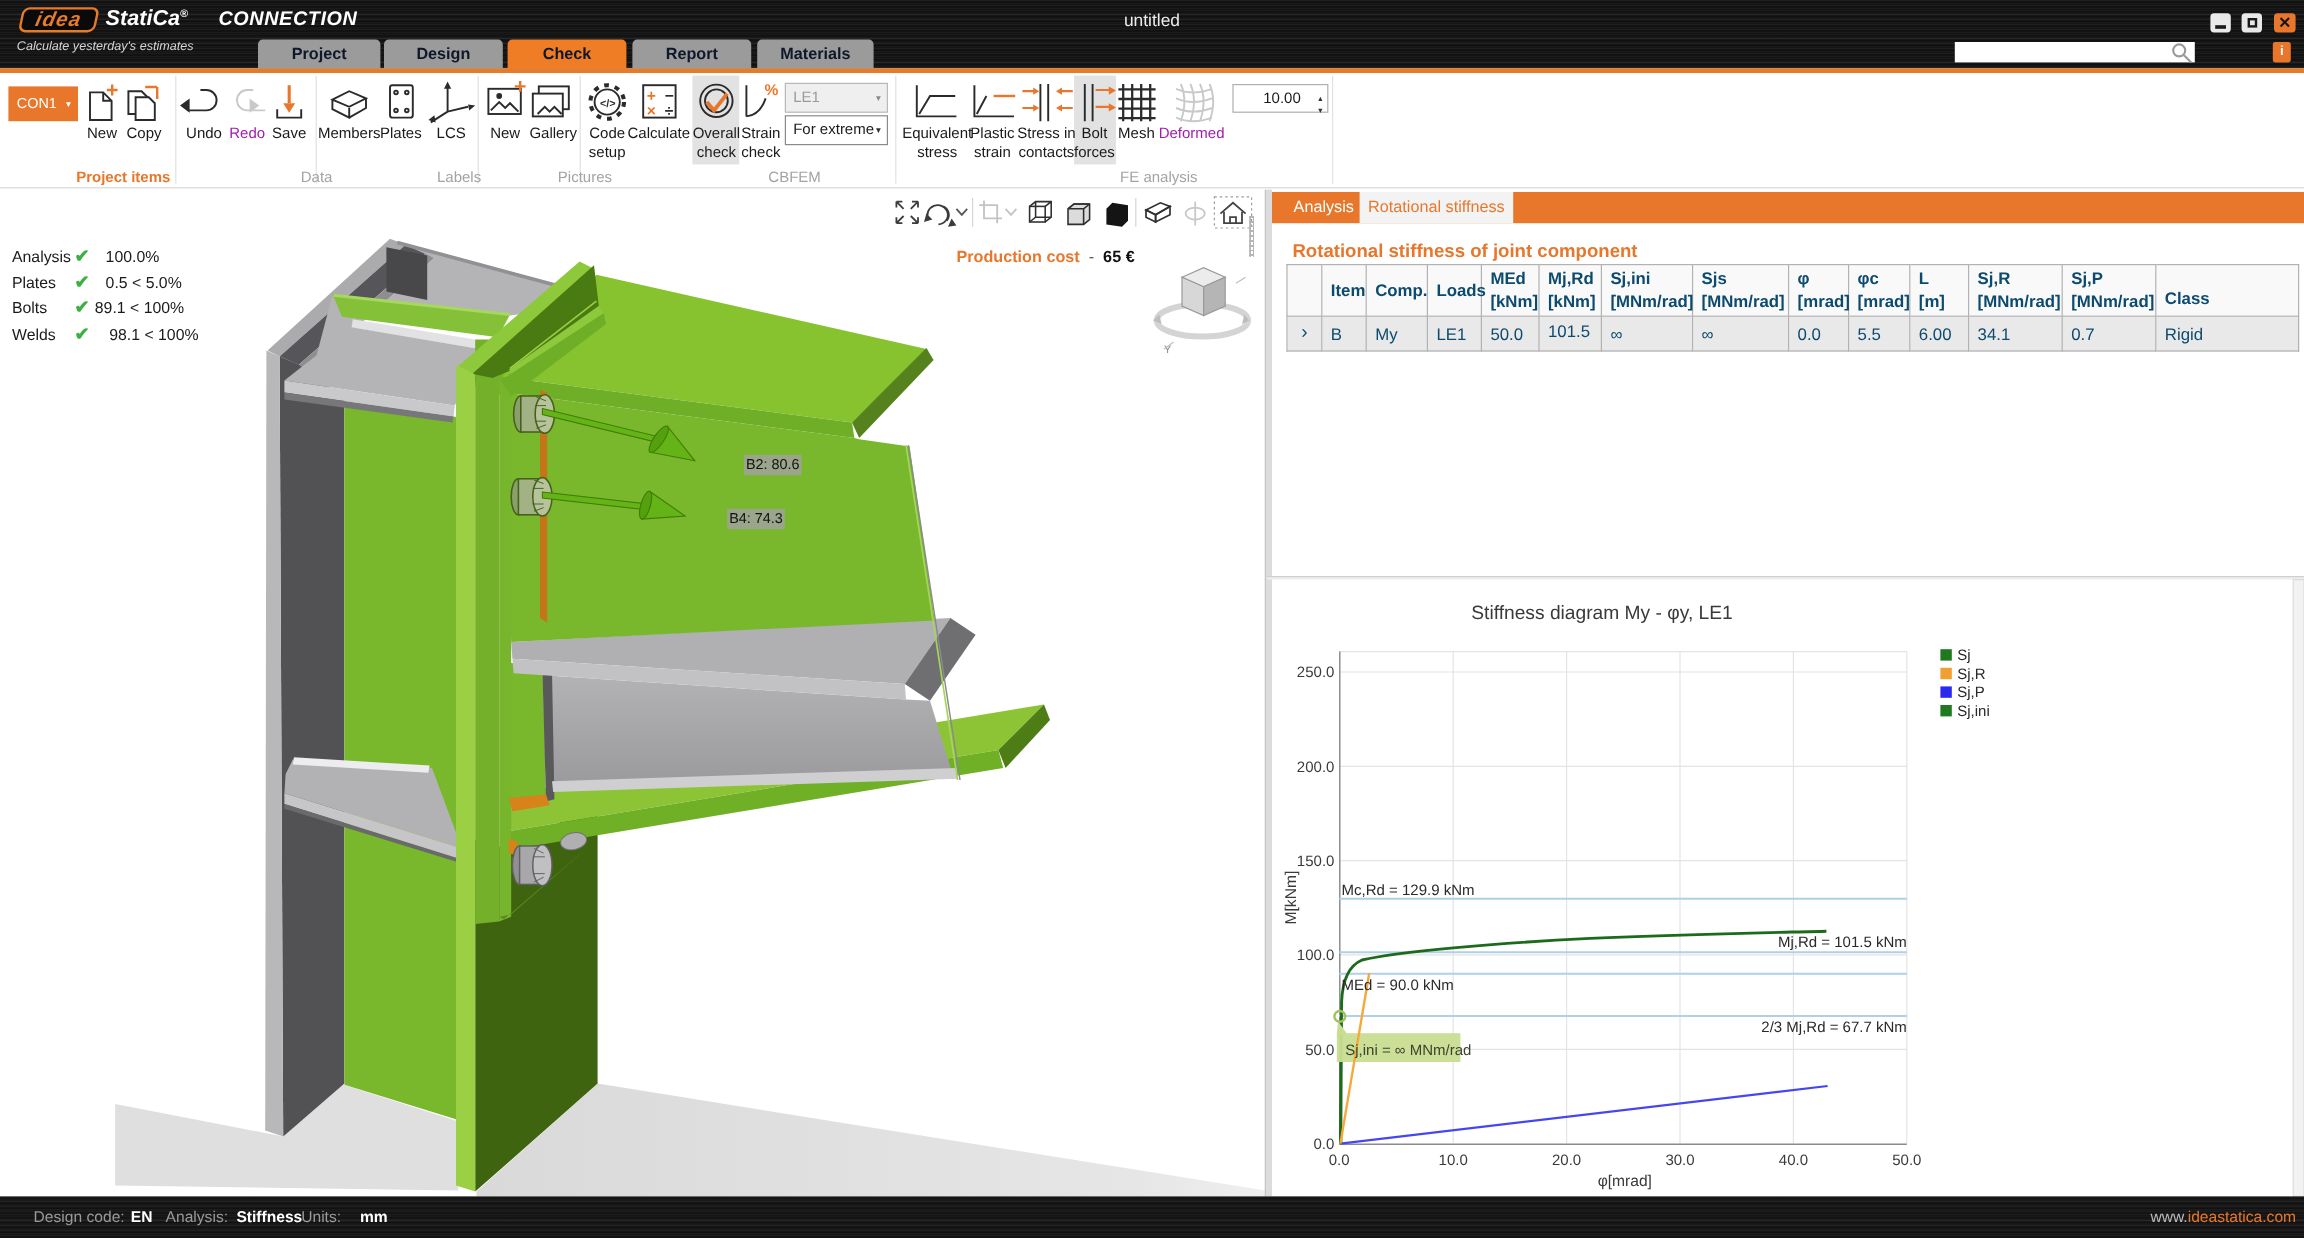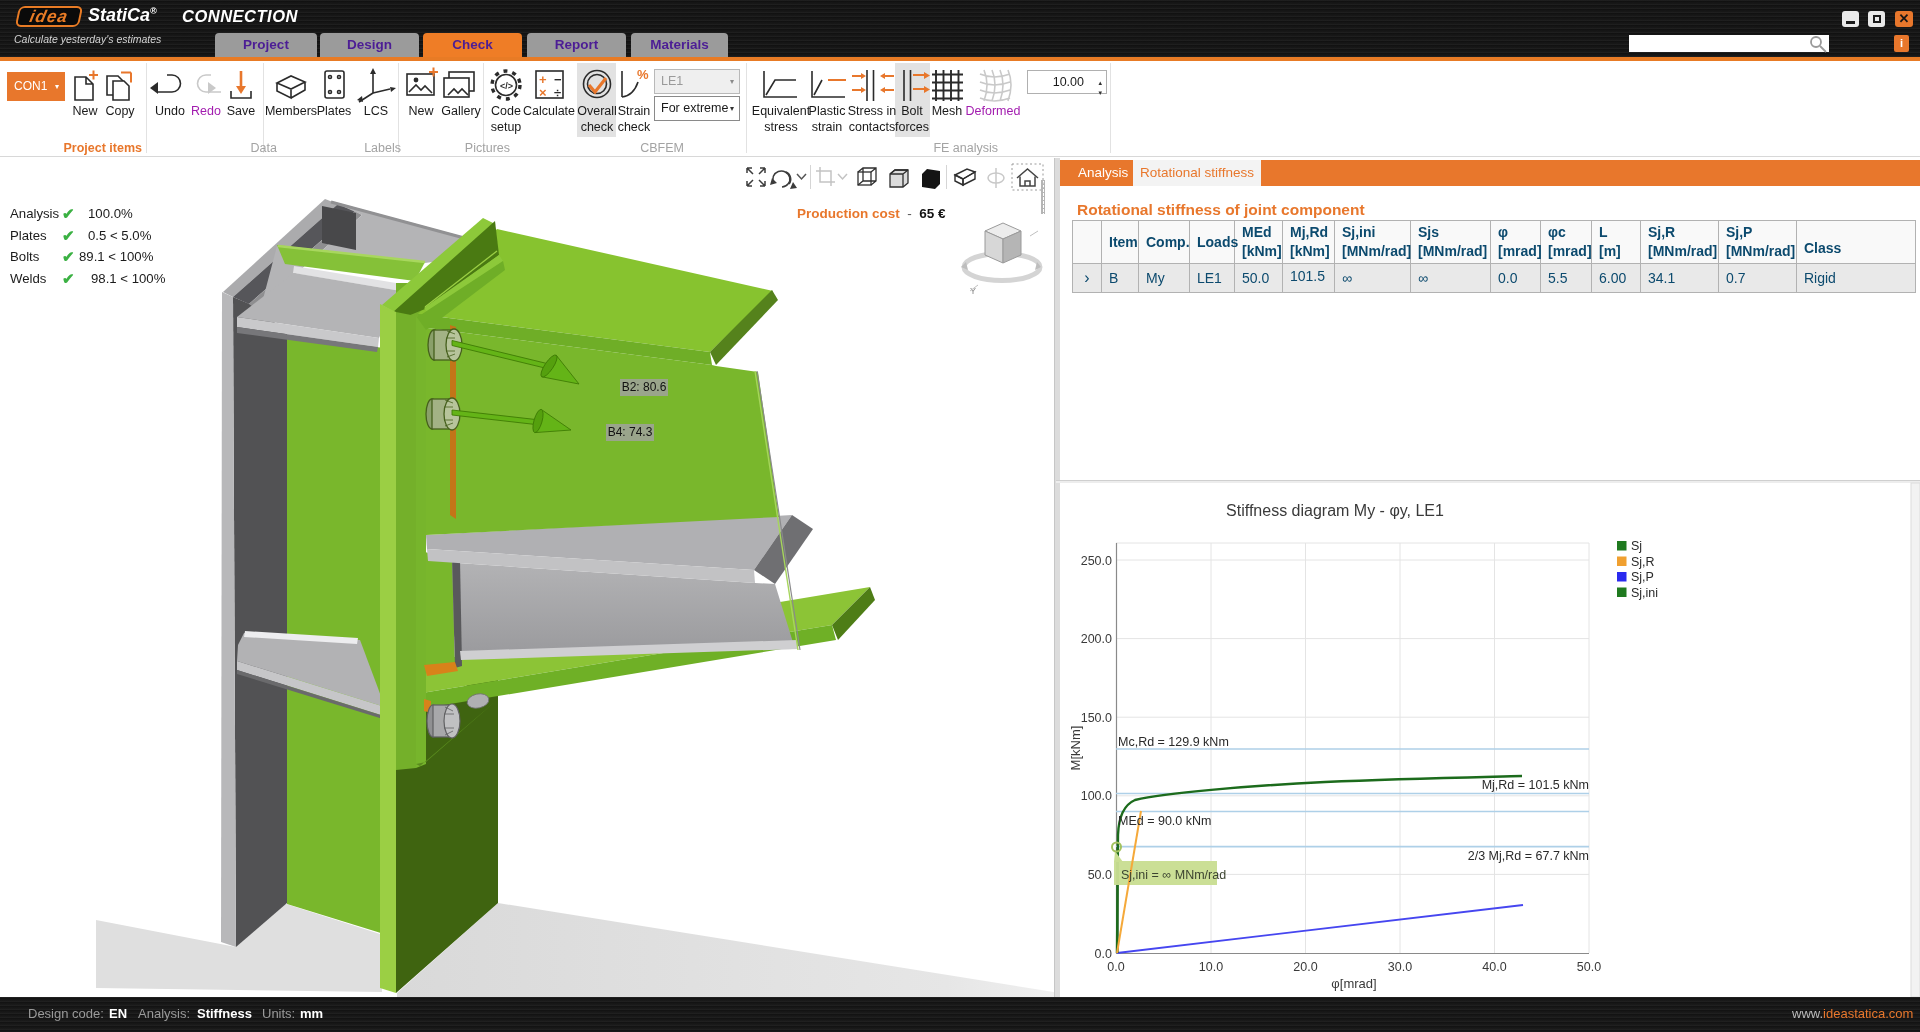--- a/index.html
+++ b/index.html
@@ -3,21 +3,21 @@
 <style>
 *{margin:0;padding:0;box-sizing:border-box}
 body{font-family:"Liberation Sans",sans-serif;}
 #root{position:relative;width:1920px;height:1032px;background:#fff;overflow:hidden;font-family:"Liberation Sans",sans-serif;}
 .abs{position:absolute}
 .titlebar{position:absolute;left:0;top:0;width:1920px;height:57px;
 background:#141414;
 background-image:repeating-linear-gradient(180deg,rgba(90,90,90,.30) 0px,rgba(20,20,20,.0) 1px,rgba(0,0,0,.25) 2px,rgba(60,60,60,.18) 3px,rgba(10,10,10,.05) 4px);}
 .orangeline{position:absolute;left:0;top:57px;width:1920px;height:4px;background:#e87b25}
 .ribbon{position:absolute;left:0;top:61px;width:1920px;height:96px;background:#fff;border-bottom:1px solid #d8d8d8}
-.tab{position:absolute;top:33px;height:24px;background:#9b9b9b;color:#4c1d95;font-weight:bold;font-size:13.5px;text-align:center;line-height:24px;border-radius:4px 4px 0 0}
+.tab{position:absolute;top:33px;height:24px;background:#9b9b9b;color:#0f172a;font-weight:bold;font-size:13.5px;text-align:center;line-height:24px;border-radius:4px 4px 0 0}
 .tab.active{background:#ef7d26}
 .glabel{position:absolute;top:141px;font-size:12.5px;color:#a3a3a3;text-align:right}
 .ilabel{position:absolute;font-size:12.5px;color:#1a1a1a;text-align:center;line-height:15.5px}
 .ilabel.dis{color:#a21caf}
 .statusbar{position:absolute;left:0;top:997px;width:1920px;height:35px;background:#161616;
 background-image:repeating-linear-gradient(180deg,rgba(90,90,90,.28) 0px,rgba(20,20,20,0) 1px,rgba(0,0,0,.3) 2px,rgba(70,70,70,.16) 3px,rgba(10,10,10,.05) 4px);}
 .statusbar span{position:absolute;top:0;line-height:33px;font-size:13px}
 .sgray{color:#9a9a9a}.swhite{color:#fff;font-weight:bold}
 .vlabel{position:absolute;background:rgba(158,163,152,.88);color:#111;font-size:12px;text-align:center;line-height:17px}
 .chk{position:absolute;font-size:13.2px;color:#1b1b1b;line-height:21.5px}
@@ -30,20 +30,21 @@
 <div class="tab" style="left:215px;width:102px">Project</div>
 <div class="tab" style="left:320px;width:99px">Design</div>
 <div class="tab active" style="left:423px;width:99px">Check</div>
 <div class="tab" style="left:527px;width:99px">Report</div>
 <div class="tab" style="left:631px;width:97px">Materials</div>
 
 <div class="abs" style="left:17px;top:6px;width:64px;height:21px;border:2.5px solid #e87b25;border-radius:6px;transform:skewX(-12deg);background:#0a0a0a;color:#e87b25;font-weight:bold;font-style:italic;font-size:17px;text-align:center;line-height:17px;letter-spacing:1px">idea</div>
 <div class="abs" style="left:88px;top:5px;color:#fff;font-weight:bold;font-style:italic;font-size:18px">StatiCa<span style="font-size:9px;vertical-align:super">®</span></div>
 <div class="abs" style="left:182px;top:7px;color:#fff;font-weight:bold;font-style:italic;font-size:16.5px;letter-spacing:0.5px">CONNECTION</div>
 <div class="abs" style="left:14px;top:33px;color:#d5d5d5;font-style:italic;font-size:10.5px">Calculate yesterday's estimates</div>
+<div class="abs" style="left:0;top:10px;width:1920px;text-align:center;color:#ececec;font-size:14.5px">untitled</div>
 
 <div class="abs" style="left:1842px;top:11px;width:17px;height:16px;background:#e9e9e9;border-radius:3px">
       <div class="abs" style="left:4px;top:10px;width:9px;height:2.5px;background:#1a1a1a"></div>
     </div>
 <div class="abs" style="left:1868px;top:11px;width:17px;height:16px;background:#e9e9e9;border-radius:3px">
       <div class="abs" style="left:4.5px;top:4px;width:8px;height:8px;border:2px solid #1a1a1a"></div>
     </div>
 <div class="abs" style="left:1895px;top:11px;width:18px;height:16px;background:#e8772c;border-radius:3px;color:#151515;font-weight:bold;font-size:13px;text-align:center;line-height:16px">✕</div>
 <div class="abs" style="left:1629px;top:35px;width:200px;height:17px;background:#fff"></div>
 <div class="abs" style="left:1894px;top:35px;width:15px;height:17px;background:#e8772c;border-radius:2px;color:#fff;font-weight:bold;font-size:11px;text-align:center;line-height:17px">i</div>
@@ -420,16 +421,16 @@
  <rect x="1617" y="587.5" width="9.5" height="9.5" fill="#1f7a1f"></rect>
         <text x="1631" y="596.5">Sj,ini</text>
 </g>
 <rect x="1911" y="483" width="9" height="514" fill="#f2f2f2" stroke="#dcdcdc" stroke-width="1"></rect>
 </svg>
 <div class="statusbar">
 <span class="sgray" style="left:28px">Design code:</span>
       <span class="swhite" style="left:109px">EN</span>
 <span class="sgray" style="left:138px">Analysis:</span>
       <span class="swhite" style="left:197px">Stiffness</span>
-<span class="sgray" style="left:262px">Units:</span>
+<span class="sgray" style="left:251px">Units:</span>
       <span class="swhite" style="left:300px">mm</span>
 <span style="left:1792px;color:#bbb">www.<span style="color:#e8772c">ideastatica.com</span></span>
 </div>
 </div>
 </body></html>

